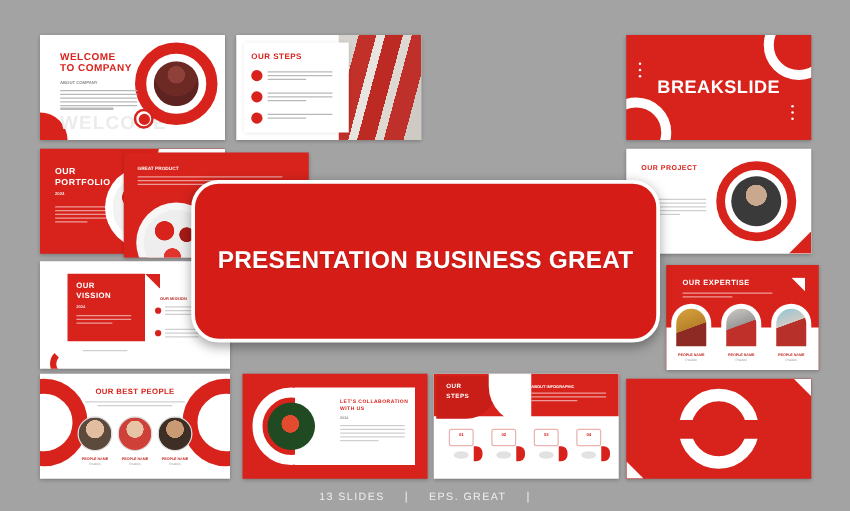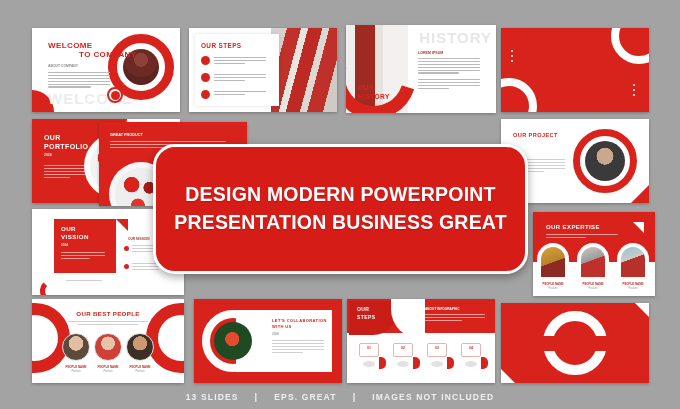--- a/index.html
+++ b/index.html
@@ -97,21 +97,21 @@
   
   .footer {
     position:absolute; left:0; right:0; bottom:7px;
     display:flex; align-items:center; justify-content:center;
     gap:16px;
     z-index:40;
   }
   .footer span {
     color:#efefef;
     font-size:8.5px;
-    font-weight:bold;
+    font-weight:normal;
     letter-spacing:1.15px;
     margin-top:14px;
   }
   .footer .sep { color:#efefef; font-size:9px; }
 
   .wm {
     position:absolute;
     color:#e9e9e9;
     font-weight:bold;
     letter-spacing:1px;
@@ -125,21 +125,21 @@
   <div class="slide" style="left:32px; top:28px; width:148px; height:84px;">
     <div style="position:absolute;left:0;bottom:0;width:22px;height:22px;
                 background:#d8231c;border-radius:0 22px 0 0;"></div>
     <div class="wm" style="left:16px; bottom:5px; font-size:15px; color:#ececec;">WELCOME</div>
     <div class="ring" style="right:6px; top:6px; width:66px; height:66px; border-width:9px;"></div>
     <div class="circ photo ph-hoodie" style="right:21px; top:21px; width:36px; height:36px;"></div>
     <div class="ring" style="right:57px; bottom:9px; width:16px; height:16px; border-width:2.4px; background:#fff;"></div>
     <div style="position:absolute;right:60.5px;bottom:12.5px;width:9px;height:9px;
                 border-radius:50%;background:#d8231c;"></div>
     <div class="t-head" style="position:absolute;left:16px;top:14px;font-size:8px;">WELCOME</div>
-    <div class="t-head" style="position:absolute;left:16px;top:23px;font-size:8px;margin-left:31px;">TO COMPANY</div>
+    <div class="t-head" style="position:absolute;left:16px;top:23px;font-size:8px;">TO COMPANY</div>
     <div class="t-sub" style="position:absolute;left:16px;top:36px;font-size:3.4px;color:#8c8c8c;">About Company</div>
     <div class="lines" style="position:absolute;left:16px;top:44px;width:62px;">
       <i></i>
         <i></i>
         <i></i>
         <i></i>
         <i></i>
         <i style="width:70%"></i>
     </div>
   </div>
@@ -167,58 +167,36 @@
     </div>
     <div style="position:absolute;left:12px;top:62px;">
       <div style="position:absolute;left:0;top:0;width:9px;height:9px;border-radius:50%;background:#d8231c;"></div>
       <div class="lines" style="position:absolute;left:13px;top:1px;width:52px;">
           <i></i>
           <i style="width:60%"></i>
         </div>
     </div>
   </div>
 
-  <div class="slide" style="left:346px; top:25px; width:150px; height:88px;">
-    <div class="photo ph-door" style="position:absolute;left:0;top:0;width:62px;height:88px;"></div>
-    <div style="position:absolute;left:-14px;top:10px;width:84px;height:84px;border-radius:50%;
-                border:13px solid #d8231c;border-right-color:transparent;border-top-color:transparent;
-                transform:rotate(-28deg);"></div>
-    <div class="wm" style="right:4px; top:4px; font-size:15px; color:#e6e6e6;">HISTORY</div>
-    <div class="t-head" style="position:absolute;left:12px;bottom:22px;font-size:6.6px;">OUR</div>
-    <div class="t-head" style="position:absolute;left:12px;bottom:13px;font-size:6.6px;">HISTORY</div>
-    <div class="t-sub" style="position:absolute;left:72px;top:26px;font-size:3.6px;">LOREM IPSUM</div>
-    <div class="lines" style="position:absolute;left:72px;top:33px;width:62px;">
-      <i></i>
-        <i></i>
-        <i></i>
-        <i></i>
-        <i></i>
-        <i style="width:66%"></i>
-    </div>
-    <div class="lines" style="position:absolute;left:72px;top:54px;width:62px;">
-      <i></i>
-        <i></i>
-        <i></i>
-        <i style="width:50%"></i>
-    </div>
-  </div>
 
   <div class="slide red" style="left:501px; top:28px; width:148px; height:84px;">
     <div class="ring white" style="right:-18px; top:-20px; width:56px; height:56px; border-width:8px;"></div>
     <div class="ring white" style="left:-20px; bottom:-22px; width:56px; height:56px; border-width:8px;"></div>
     <div style="position:absolute;left:10px;top:22px;display:flex;flex-direction:column;gap:3px;">
       <span style="width:2px;height:2px;border-radius:50%;background:#fff;display:block"></span>
       <span style="width:2px;height:2px;border-radius:50%;background:#fff;display:block"></span>
       <span style="width:2px;height:2px;border-radius:50%;background:#fff;display:block"></span>
     </div>
     <div style="position:absolute;right:14px;bottom:16px;display:flex;flex-direction:column;gap:3px;">
       <span style="width:2px;height:2px;border-radius:50%;background:#fff;display:block"></span>
       <span style="width:2px;height:2px;border-radius:50%;background:#fff;display:block"></span>
       <span style="width:2px;height:2px;border-radius:50%;background:#fff;display:block"></span>
     </div>
+    <div style="position:absolute;left:0;right:0;top:34px;text-align:center;color:#fff;
+                font-weight:bold;font-size:14.5px;letter-spacing:.4px;">BREAKSLIDE</div>
   </div>
 
   <div class="slide red" style="left:32px; top:119px; width:148px; height:84px;">
     <div style="position:absolute;left:76px;top:0;width:80px;height:84px;background:#fff;
                 clip-path:polygon(24% 0, 100% 0, 100% 100%, 0 100%);"></div>
     <div style="position:absolute;left:52px;top:14px;width:66px;height:66px;border-radius:50%;background:#fff;"></div>
     <div class="photo" style="position:absolute;left:58px;top:20px;width:54px;height:54px;border-radius:50%;
                 background:
                   radial-gradient(circle at 30% 35%, #d8231c 0 16%, transparent 17%),
                   radial-gradient(circle at 68% 30%, #b9221c 0 13%, transparent 14%),
@@ -421,25 +399,23 @@
   <div class="slide red" style="left:501px; top:303px; width:148px; height:80px;">
     <div class="ring white" style="left:42px; top:8px; width:64px; height:64px; border-width:10px;"></div>
     <div style="position:absolute;left:34px;top:33px;width:80px;height:15px;background:#d8231c;"></div>
     <div style="position:absolute;right:0;top:0;width:14px;height:14px;background:#fff;
                 clip-path:polygon(100% 0,100% 100%,0 0);"></div>
     <div style="position:absolute;left:0;bottom:0;width:14px;height:14px;background:#fff;
                 clip-path:polygon(0 0,0 100%,100% 100%);"></div>
   </div>
 
   <div class="banner">
-    <span>DESIGN MODERN POWERPOINT</span>
     <span>PRESENTATION BUSINESS GREAT</span>
   </div>
 
   <div class="footer">
     <span>13 SLIDES</span>
     <span class="sep">|</span>
     <span>EPS. GREAT</span>
     <span class="sep">|</span>
-    <span>IMAGES NOT INCLUDED</span>
   </div>
 
 </div>
 
 </body></html>

